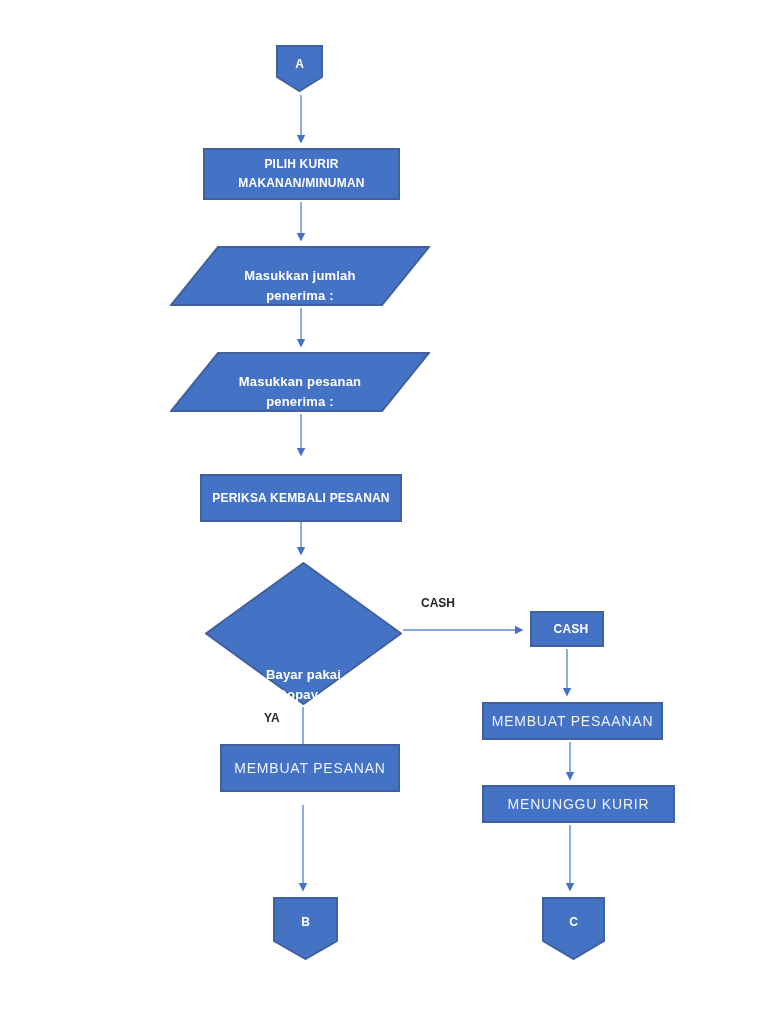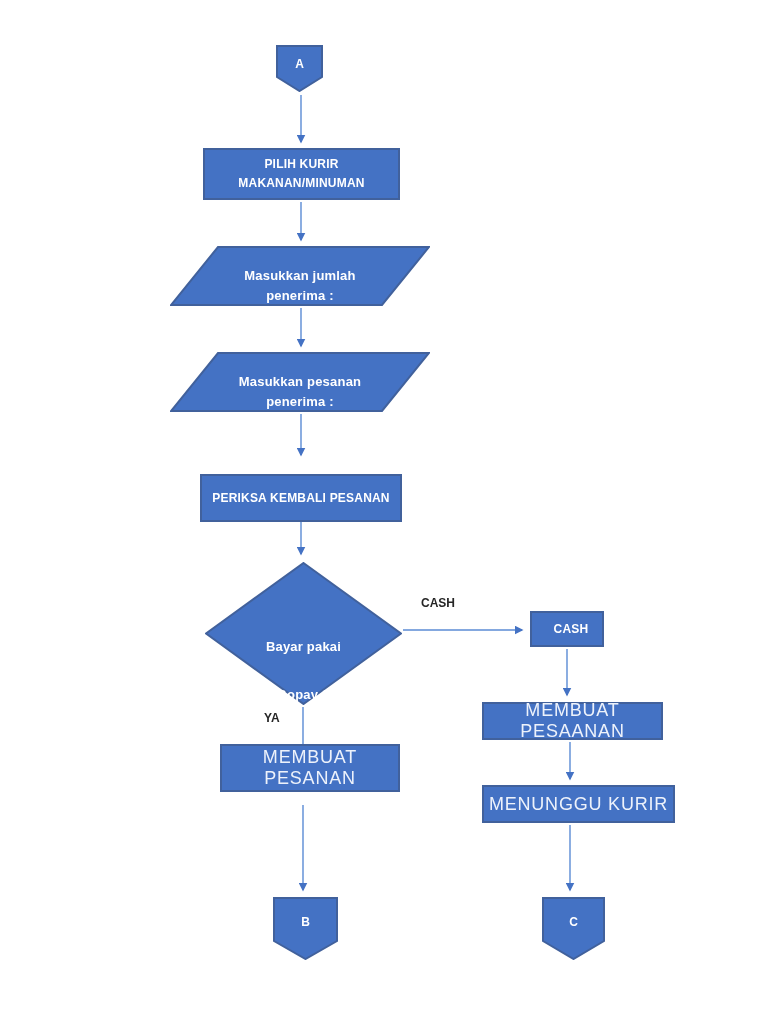--- a/index.html
+++ b/index.html
@@ -46,30 +46,30 @@
   .shape-poly { fill: var(--shape-fill); stroke: var(--shape-border); stroke-width: 2; }
   .node .txt { position: relative; z-index: 2; }
 
   .rect-node {
     background: var(--shape-fill);
     border: 2px solid var(--shape-border);
   }
 
   .proc-font { font-size: 12px; font-weight: 700; letter-spacing: 0.2px; line-height: 19px; }
   .io-font   { font-size: 13px; font-weight: 700; letter-spacing: 0.2px; line-height: 20px; justify-content: flex-end; }
-  .wide-font { font-size: 18px; font-weight: 400; letter-spacing: 0.8px; color: #EDF2FB; }
+  .wide-font { font-size: 14px; font-weight: 400; letter-spacing: 0.8px; color: #EDF2FB; }
   .conn-font { font-size: 12px; font-weight: 700; }
 
   
   .n-conn-a   { left: 276px; top: 45px;  width: 47px;  height: 47px;  padding-bottom: 10px; }
   .n-pilih    { left: 203px; top: 148px; width: 197px; height: 52px; }
   .n-io1      { left: 170px; top: 246px; width: 260px; height: 60px; }
   .n-io2      { left: 170px; top: 352px; width: 260px; height: 60px; }
   .n-periksa  { left: 200px; top: 474px; width: 202px; height: 48px; text-align: center; }
-  .n-diamond  { left: 205px; top: 562px; width: 197px; height: 143px; gap: 28px; }
+  .n-diamond  { left: 205px; top: 562px; width: 197px; height: 143px; }
   .n-cash     { left: 530px; top: 611px; width: 74px;  height: 36px; padding-left: 8px; }
   .n-pesaanan { left: 482px; top: 702px; width: 181px; height: 38px; }
   .n-kurir    { left: 482px; top: 785px; width: 193px; height: 38px; }
   .n-pesanan  { left: 220px; top: 744px; width: 180px; height: 48px; }
   .n-conn-b   { left: 273px; top: 897px; width: 65px;  height: 63px; padding-bottom: 14px; }
   .n-conn-c   { left: 542px; top: 897px; width: 63px;  height: 63px; padding-bottom: 14px; }
 
   .edge-label {
     position: absolute;
     color: var(--edge-label-text);

